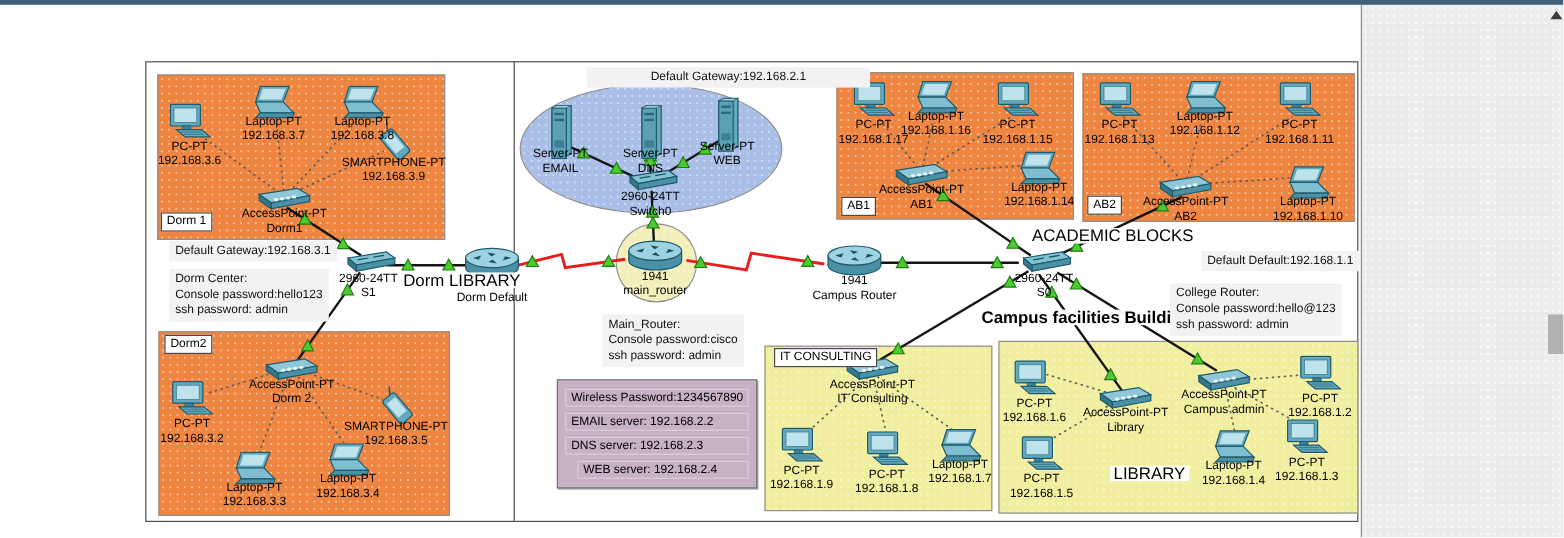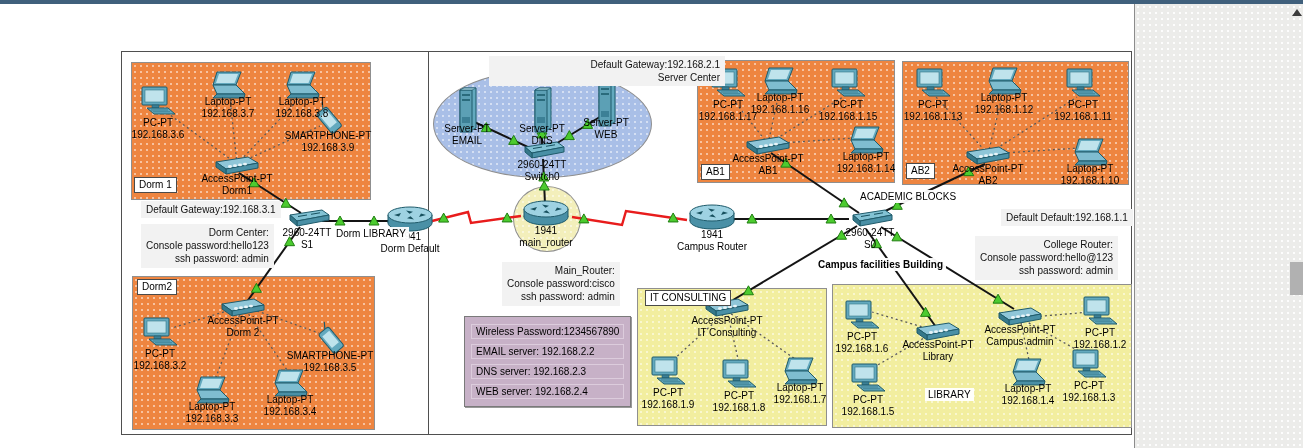--- a/index.html
+++ b/index.html
@@ -12,29 +12,29 @@
         background-image:radial-gradient(rgba(255,255,255,.5) .8px,rgba(0,0,0,0) 1.2px);background-size:6px 6px;}
   .zone.ellipse{border-radius:50%;}
   #links{position:absolute;left:0;top:0;z-index:3;pointer-events:none;}
   .node{position:absolute;transform:translate(-50%,-50%);z-index:5;}
   .node.rot{transform:translate(-50%,-50%) rotate(-40deg);}
   .node svg{display:block;}
   .nlabel{position:absolute;transform:translateX(-50%);text-align:center;font-size:10px;line-height:1.18;
           white-space:nowrap;z-index:6;}
   .nlabel span{display:block;}
   .note{position:absolute;background:#F2F2F2;padding:2px 5px;font-size:10px;line-height:1.32;z-index:7;color:#111;}
-  .note span{display:block;white-space:nowrap;text-align:right;}
+  .note span{display:block;white-space:nowrap;}
   .note.center{text-align:center;}
   .tag{position:absolute;background:#fff;border:1px solid #4a4a4a;padding:0 4px;font-size:10px;
        line-height:14px;z-index:7;white-space:nowrap;}
-  .badge{position:absolute;background:rgba(255,255,255,.95);padding:0 3px;font-size:10px;line-height:13px;
+  .badge{position:absolute;background:rgba(255,255,255,.95);padding:0 3px;font-size:14px;line-height:13px;
          z-index:6;white-space:nowrap;}
   #infobox{position:absolute;border:1px solid #7A7A7A;padding:7px 6px;z-index:7;box-shadow:1px 1px 0 #999;}
   #infobox .row{display:block;border:1px solid #DCCCDC;margin-bottom:5px;padding:1px 4px;font-size:10px;white-space:nowrap;}
-  #infobox .row:last-child{margin-bottom:0;}
+  #infobox .row:last-child{margin-bottom:0;margin-left:10px;}
   #side{position:absolute;left:1134px;top:4px;width:169px;height:444px;border-left:1px solid #8C8C8C;z-index:8;
         background-color:#ECECEA;background-image:radial-gradient(rgba(255,255,255,.9) .8px,rgba(0,0,0,0) 1.2px);
         background-size:6px 6px;}
   #scroll-up{position:absolute;left:157px;top:5px;width:0;height:0;border-left:5px solid transparent;
              border-right:5px solid transparent;border-bottom:7px solid #3c3c3c;}
   #scroll-thumb{position:absolute;left:155px;top:258px;width:13px;height:33px;background:#B1B1B1;}
 </style>
 </head>
 <body>
 
@@ -581,21 +581,20 @@
       <div class="note" style="left: 141px; top: 201px; background: rgb(242, 242, 242);">
         <span>Default Gateway:192.168.3.1</span>
       </div>
       <div class="note" style="left: 141px; top: 224px; background: rgb(242, 242, 242);">
         <span>Dorm Center:</span>
         <span>Console password:hello123</span>
         <span>ssh password: admin</span>
       </div>
       <div class="note center" style="left: 489px; top: 56px; background: rgb(242, 242, 242); width: 226px;">
         <span>Default Gateway:192.168.2.1</span>
-        <span>Server Center</span>
       </div>
       <div class="note" style="left: 502px; top: 262px; background: rgb(242, 242, 242);">
         <span>Main_Router:</span>
         <span>Console password:cisco</span>
         <span>ssh password: admin</span>
       </div>
       <div class="note" style="left: 1001px; top: 209px; background: rgb(242, 242, 242);">
         <span>Default Default:192.168.1.1</span>
       </div>
       <div class="note" style="left: 975px; top: 236px; background: rgb(242, 242, 242);">

